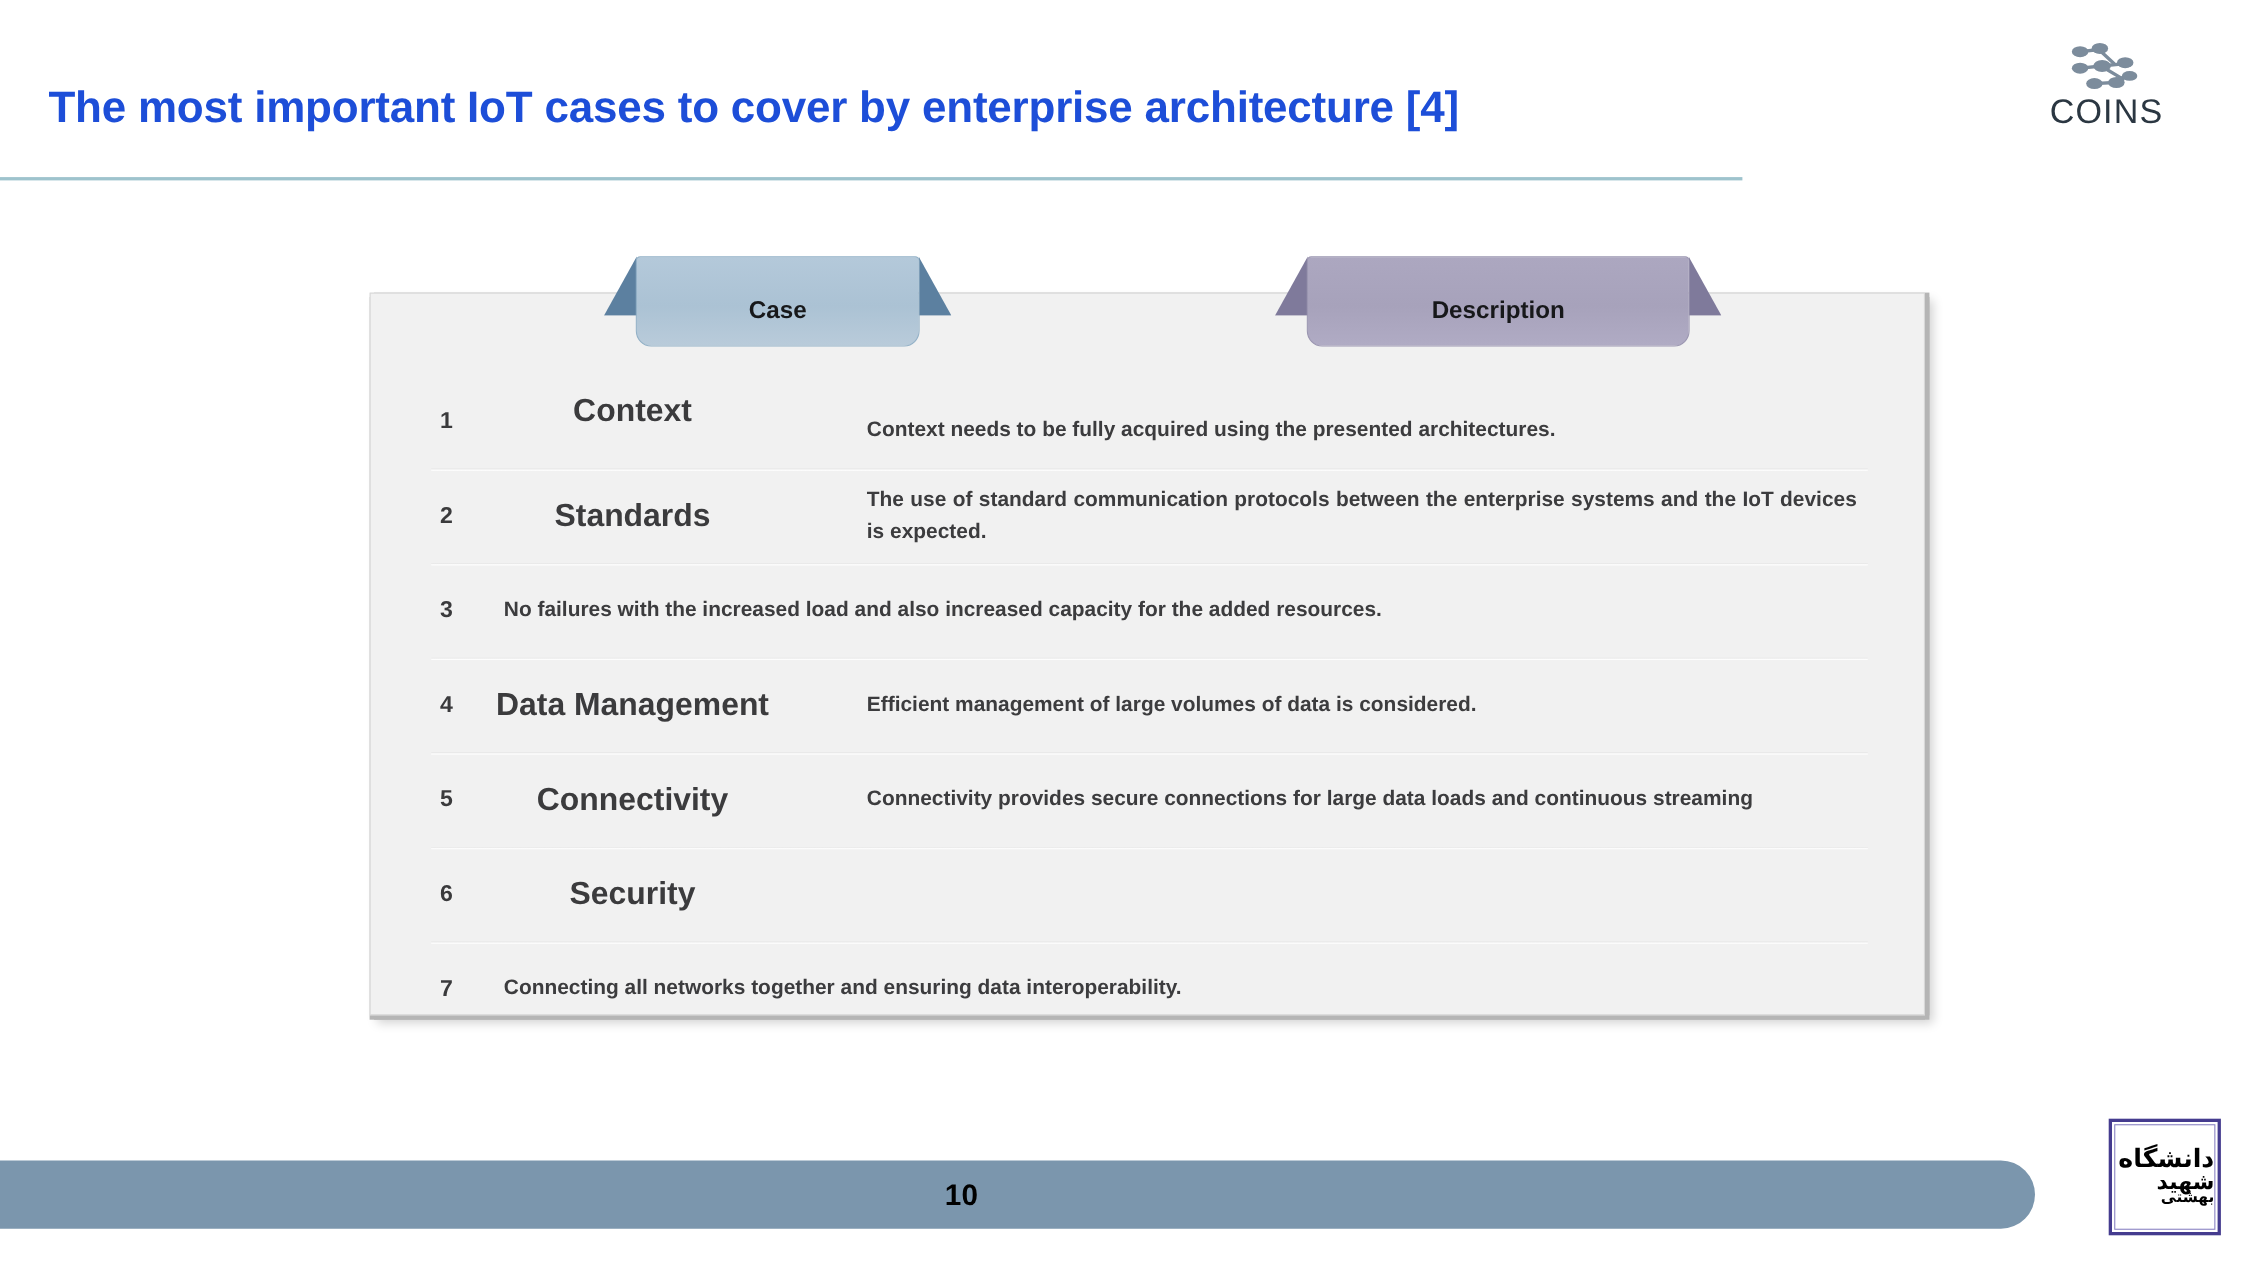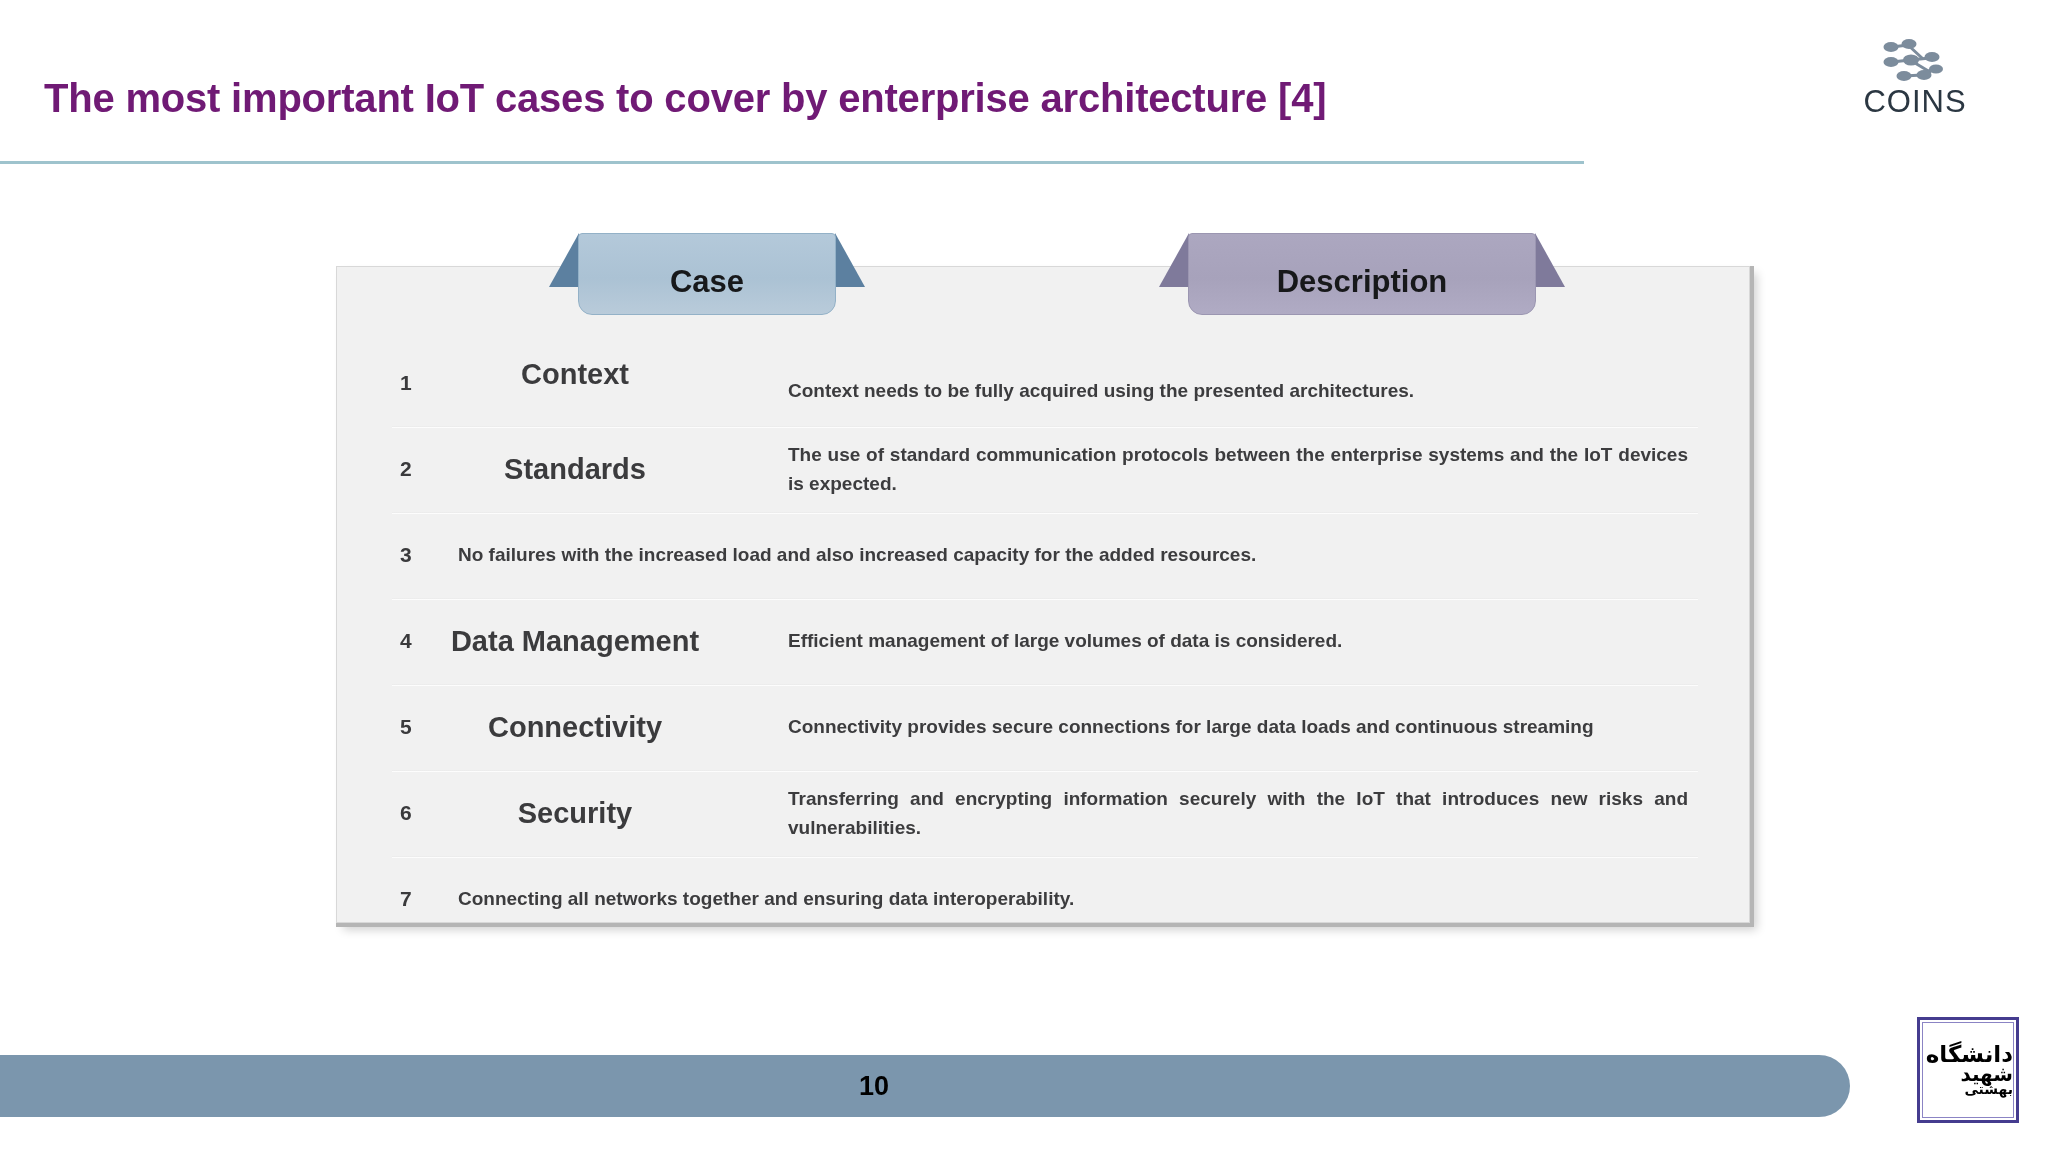--- a/index.html
+++ b/index.html
@@ -23,21 +23,21 @@
     background: #ffffff;
   }
 
   
   .slide-title {
     position: absolute;
     left: 44px;
     top: 76px;
     font-size: 40px;
     font-weight: bold;
-    color: #701a75;
+    color: #1d4ed8;
     letter-spacing: -0.2px;
     white-space: nowrap;
   }
   .title-rule {
     position: absolute;
     left: 0px;
     top: 161px;
     width: 1584px;
     height: 3px;
     background: #9ec3cd;
@@ -99,21 +99,21 @@
   .banner .body {
     position: absolute;
     inset: 0;
     border-radius: 4px 4px 14px 14px;
     display: flex;
     align-items: center;
     justify-content: center;
     z-index: 2;
   }
   .banner .label {
-    font-size: 31px;
+    font-size: 22px;
     font-weight: bold;
     color: #17181a;
     margin-top: 16px;
   }
   .banner .tail {
     position: absolute;
     top: 0;
     width: 30px;
     height: 54px;
     z-index: 1;
@@ -357,21 +357,20 @@
 
     <div class="row">
       <div class="cell-num">5</div>
       <div class="cell-case">Connectivity</div>
       <div class="cell-desc">Connectivity provides secure connections for large data loads and continuous streaming</div>
     </div>
 
     <div class="row">
       <div class="cell-num">6</div>
       <div class="cell-case">Security</div>
-      <div class="cell-desc">Transferring and encrypting information securely with the IoT that introduces new risks and vulnerabilities.</div>
     </div>
 
     <div class="row">
       <div class="cell-num">7</div>
       <div class="cell-desc single">Connecting all networks together and ensuring data interoperability.</div>
     </div>
 
   </div>
 
   <div class="footer-bar">

